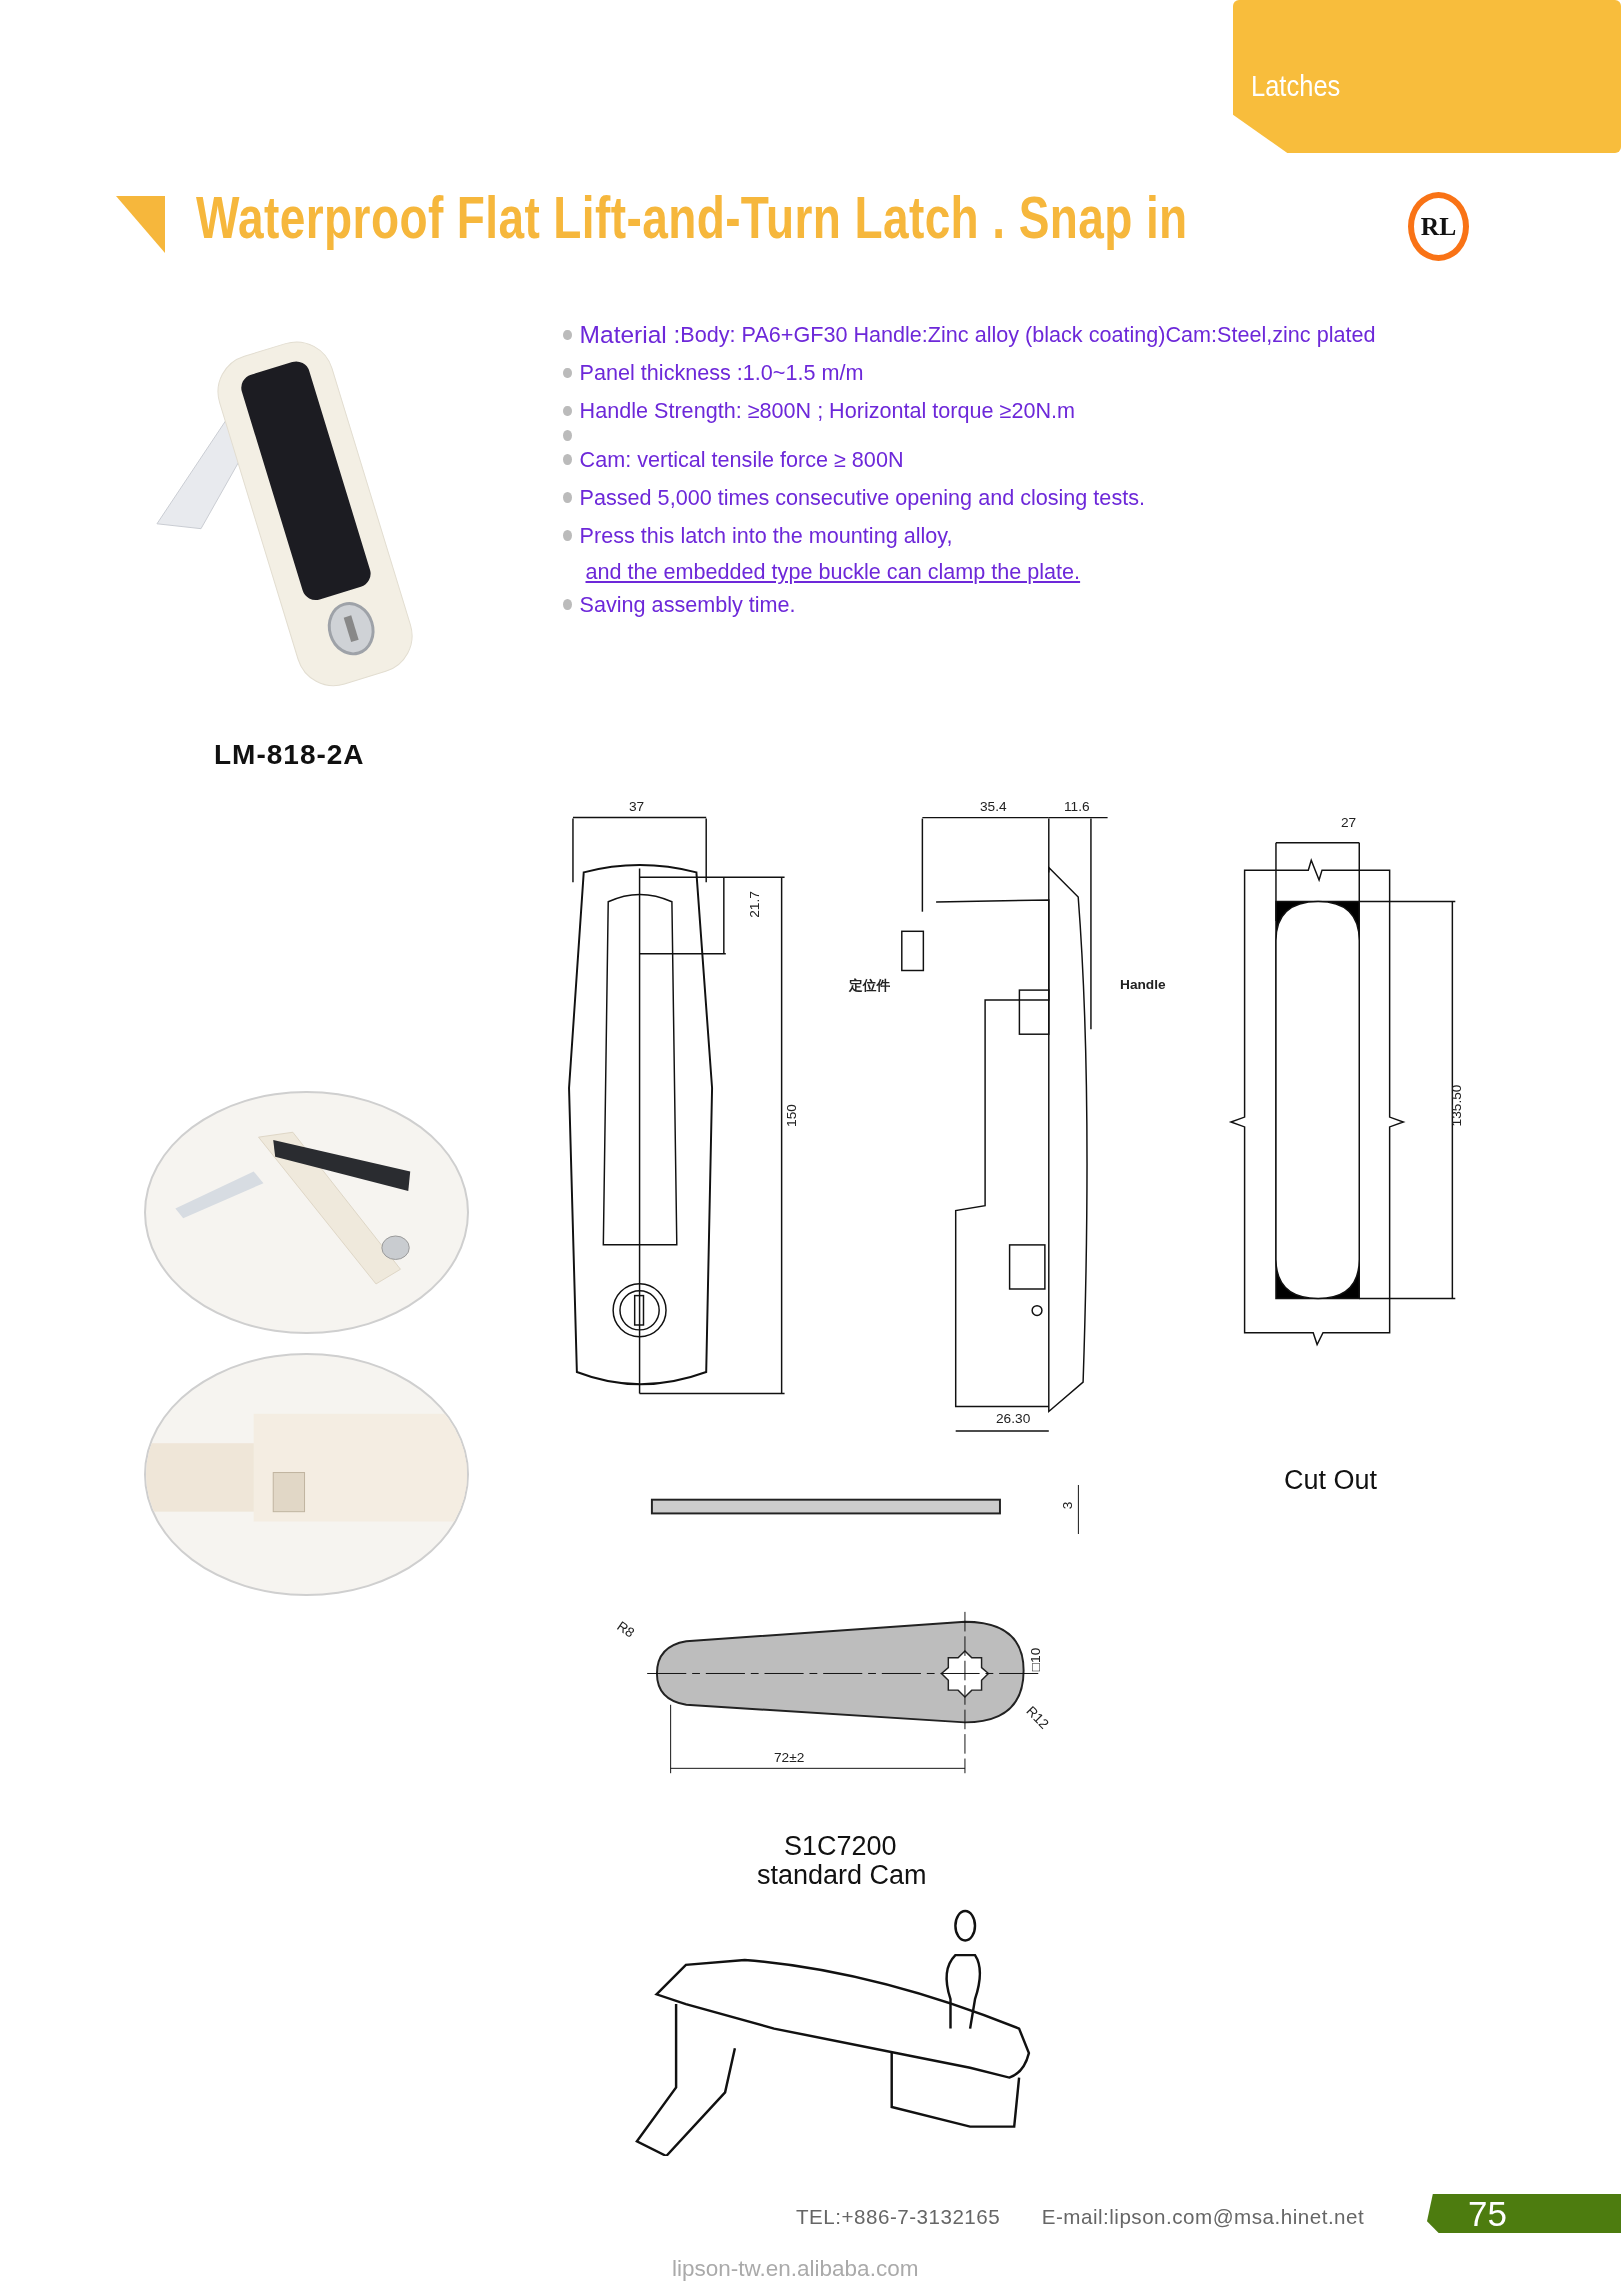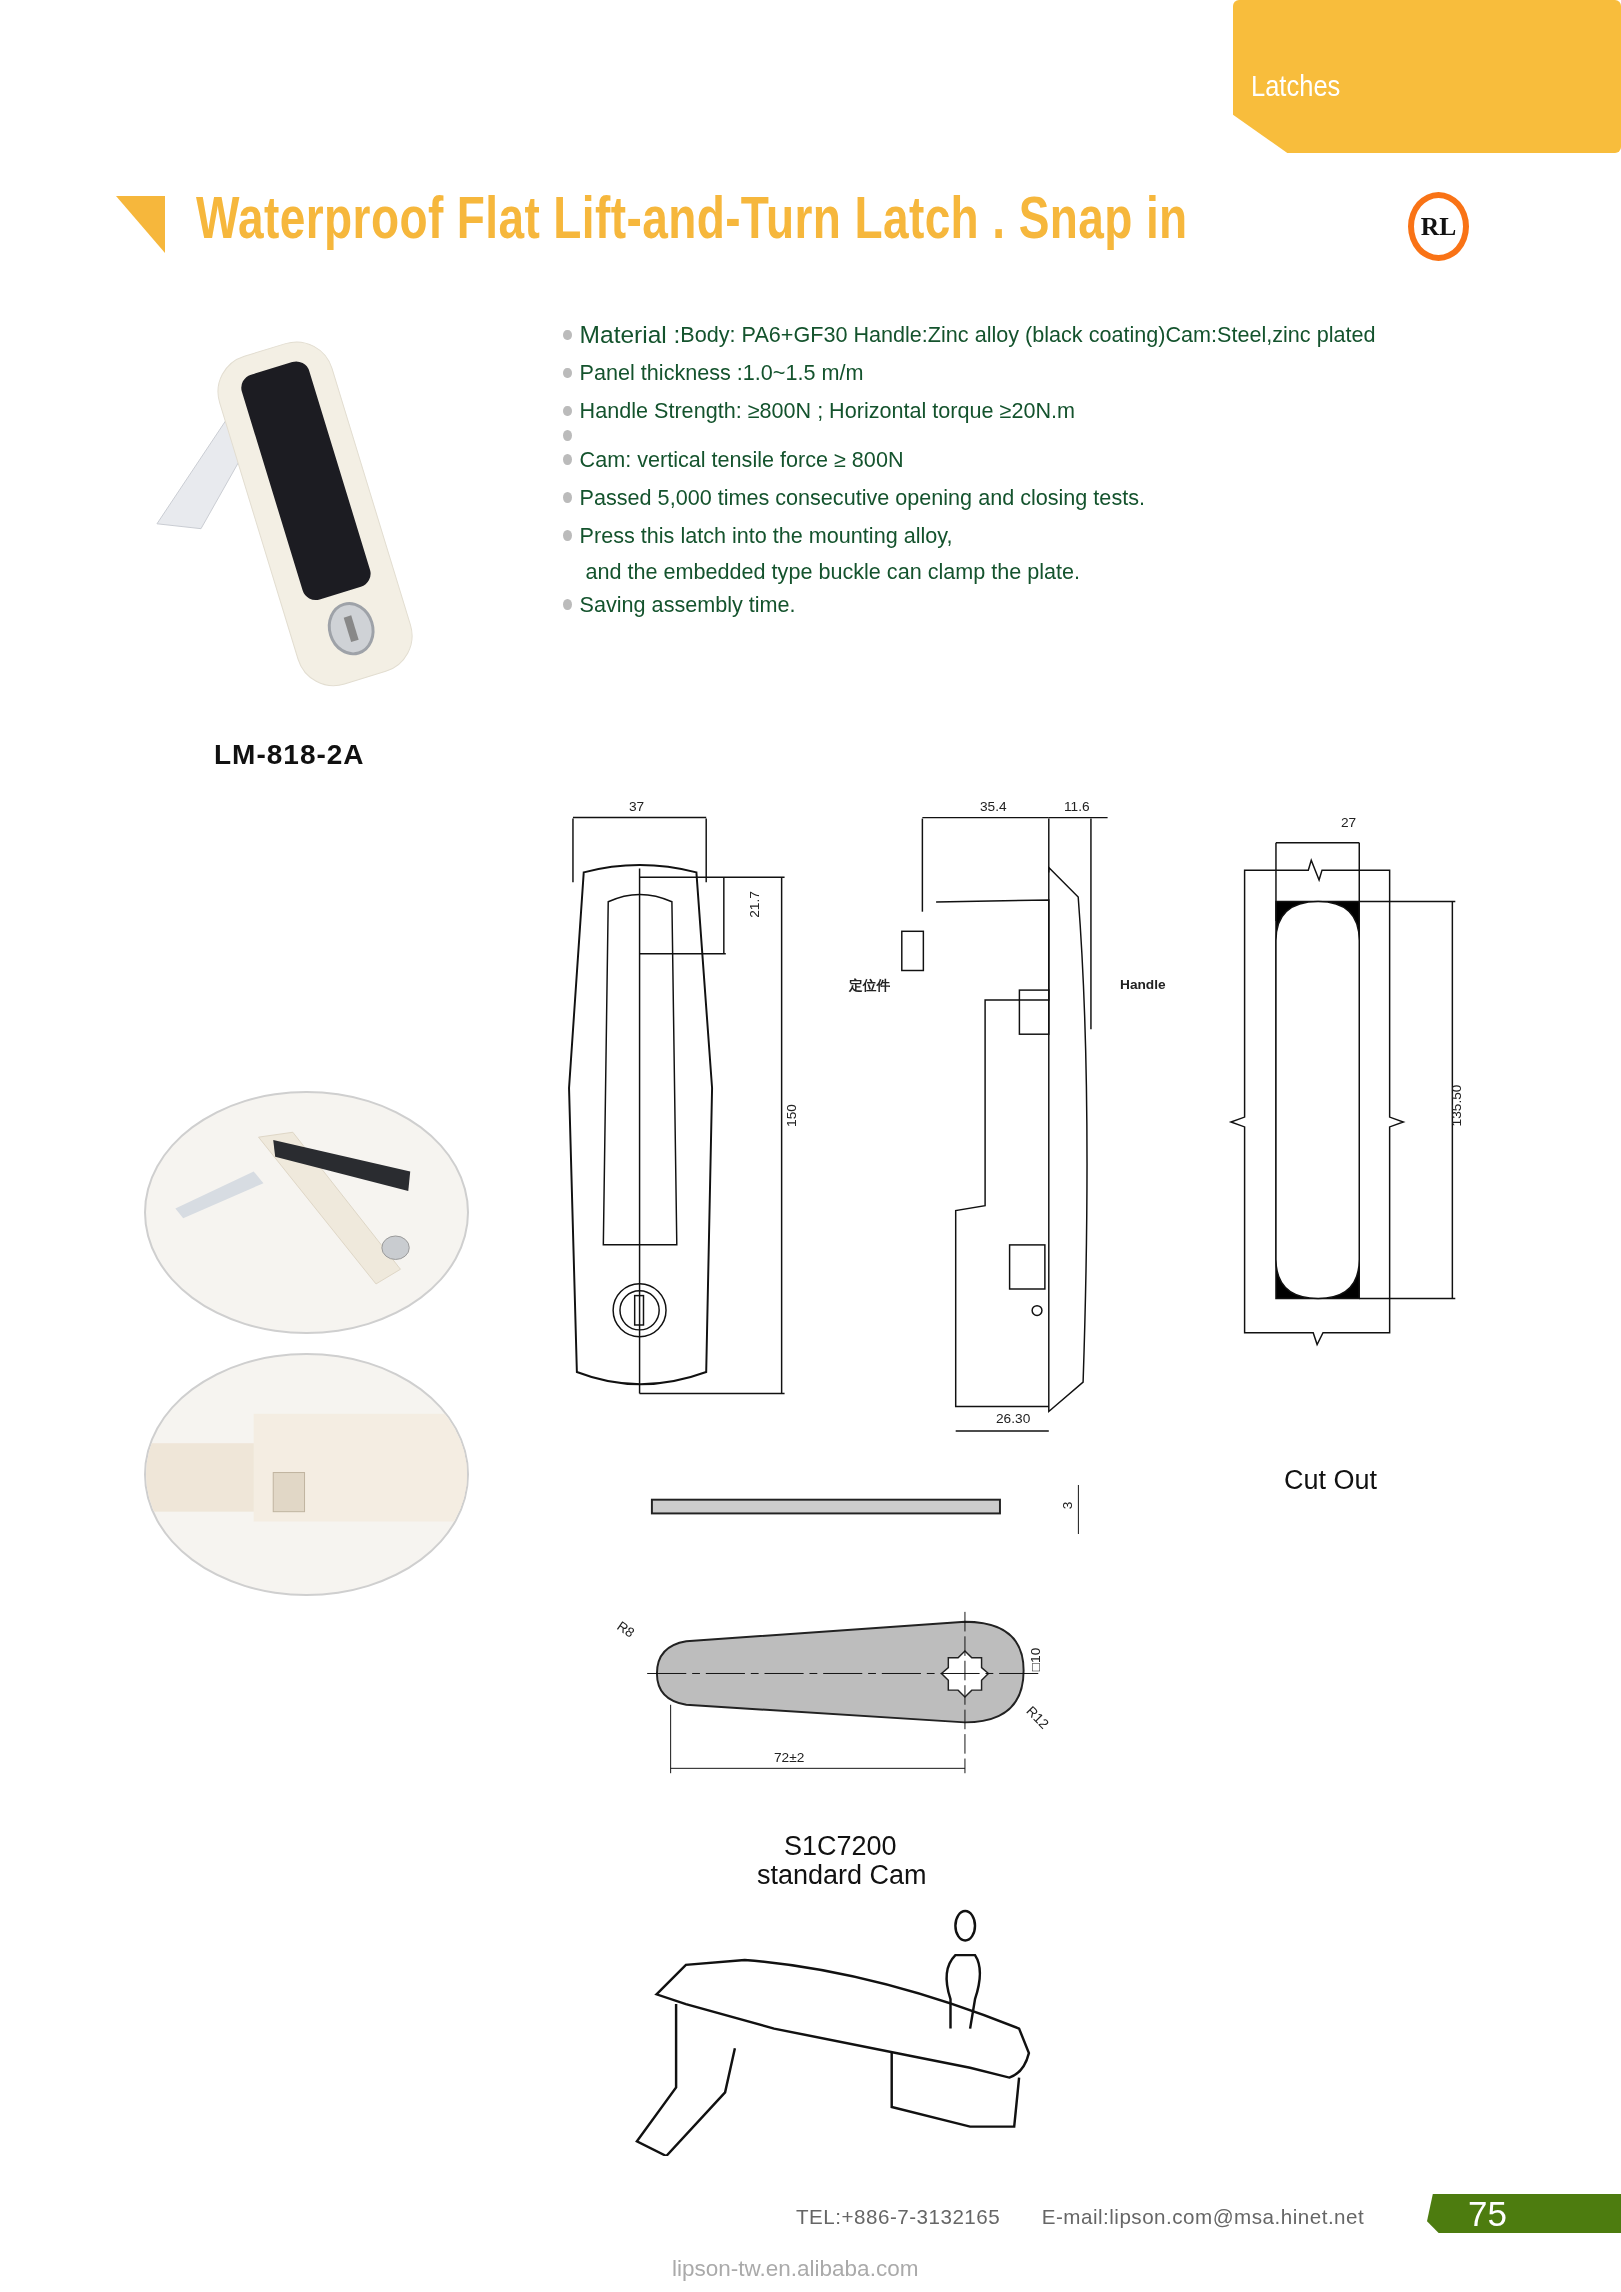--- a/index.html
+++ b/index.html
@@ -6,25 +6,25 @@
   body{width:1621px;height:2293px;position:relative;overflow:hidden;font-family:"Liberation Sans",sans-serif;color:#222;}
   .abs{position:absolute;}
   
   .cat-tab{left:1233px;top:0;width:388px;height:153px;background:#f8bd3c;
     clip-path:polygon(0 0,100% 0,100% 100%,14% 100%,0 75%);border-radius:6px;}
   .cat-tab span{position:absolute;left:17.6px;top:69px;color:#fff;font-size:30px;font-family:"Liberation Sans",sans-serif;transform:scaleX(0.85);transform-origin:left;}
   .title-flag{left:116px;top:196px;width:49px;height:57px;background:#f6b73c;clip-path:polygon(0 0,100% 0,100% 100%);}
   .title{left:196px;top:184px;font-size:59px;font-weight:bold;color:#f6b73c;white-space:nowrap;transform:scaleX(0.78);transform-origin:left;letter-spacing:0.5px;}
   .rl-logo{left:1408px;top:192px;width:49px;height:57px;border:6px solid #f97316;border-radius:50%;display:flex;align-items:center;justify-content:center;font-family:"Liberation Serif",serif;font-weight:bold;font-size:25.5px;color:#111;}
   
-  .specs{left:563px;top:316px;font-size:21.6px;color:#14532d;line-height:38px;}
+  .specs{left:563px;top:316px;font-size:21.6px;color:#6d28d9;line-height:38px;}
   .spec{display:flex;align-items:center;white-space:nowrap;}
   .bullet{width:8.8px;height:10.8px;border-radius:50%;background:#bbb;margin-right:7.8px;display:inline-block;}
   .spec .lead{font-size:24.5px;}
-  .spec.cont{padding-left:22.5px;}
+  .spec.cont{padding-left:22.5px;text-decoration:underline;}
   
   .model{left:214px;top:739px;font-size:28px;font-weight:bold;color:#111;letter-spacing:1px;}
   .circle-photo{border-radius:50%;border:2.9px solid #cfcfcf;overflow:hidden;background:#f6f4f0;}
   .dim{font-size:13.7px;color:#222;font-family:"Liberation Sans",sans-serif;}
   .label-md{font-size:27px;color:#111;margin-top:44px;}
   .footer-contact{left:796px;top:2205px;font-size:20.6px;color:#666;white-space:nowrap;letter-spacing:0.5px;}
   .page-no{left:1427px;top:2194px;width:194px;height:39px;background:#4d7c0f;clip-path:polygon(3% 0,100% 0,100% 100%,6% 100%,0 70%);}
   .page-no span{position:absolute;left:41px;top:0;color:#fff;font-size:35px;line-height:39px;}
   .footer-url{left:672px;top:2256px;font-size:22.5px;color:#aaa;}
 </style>

